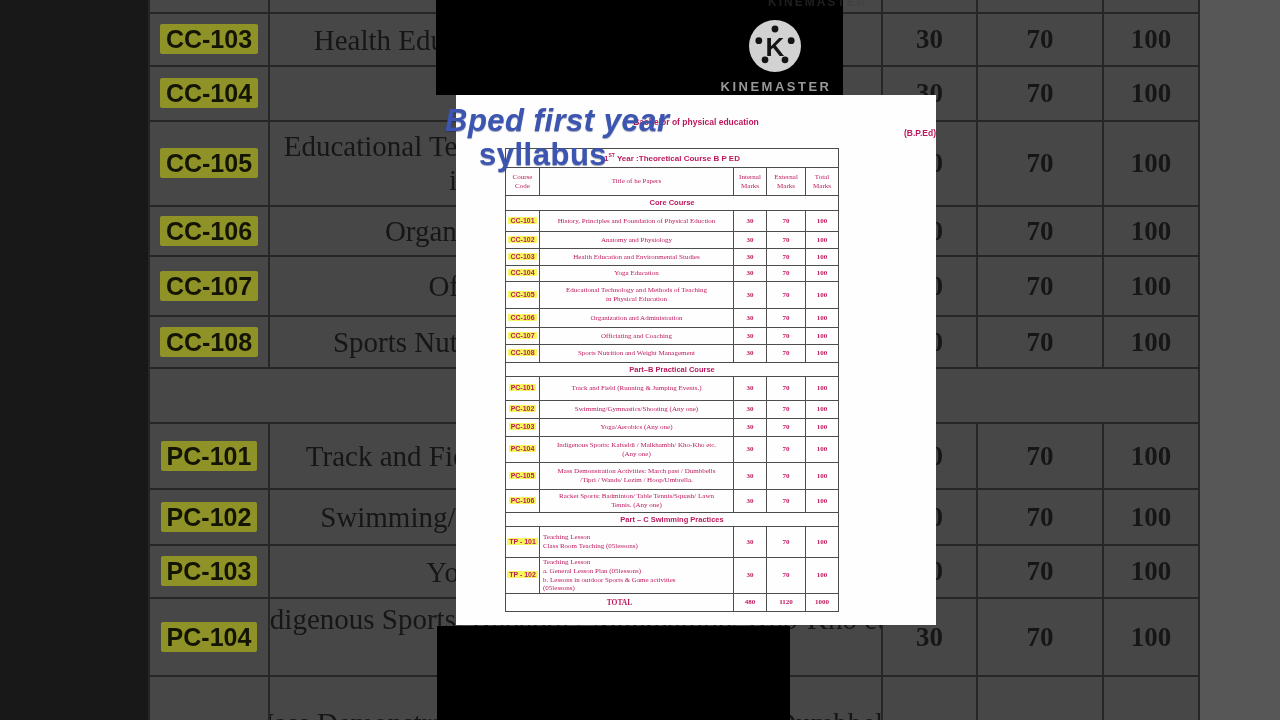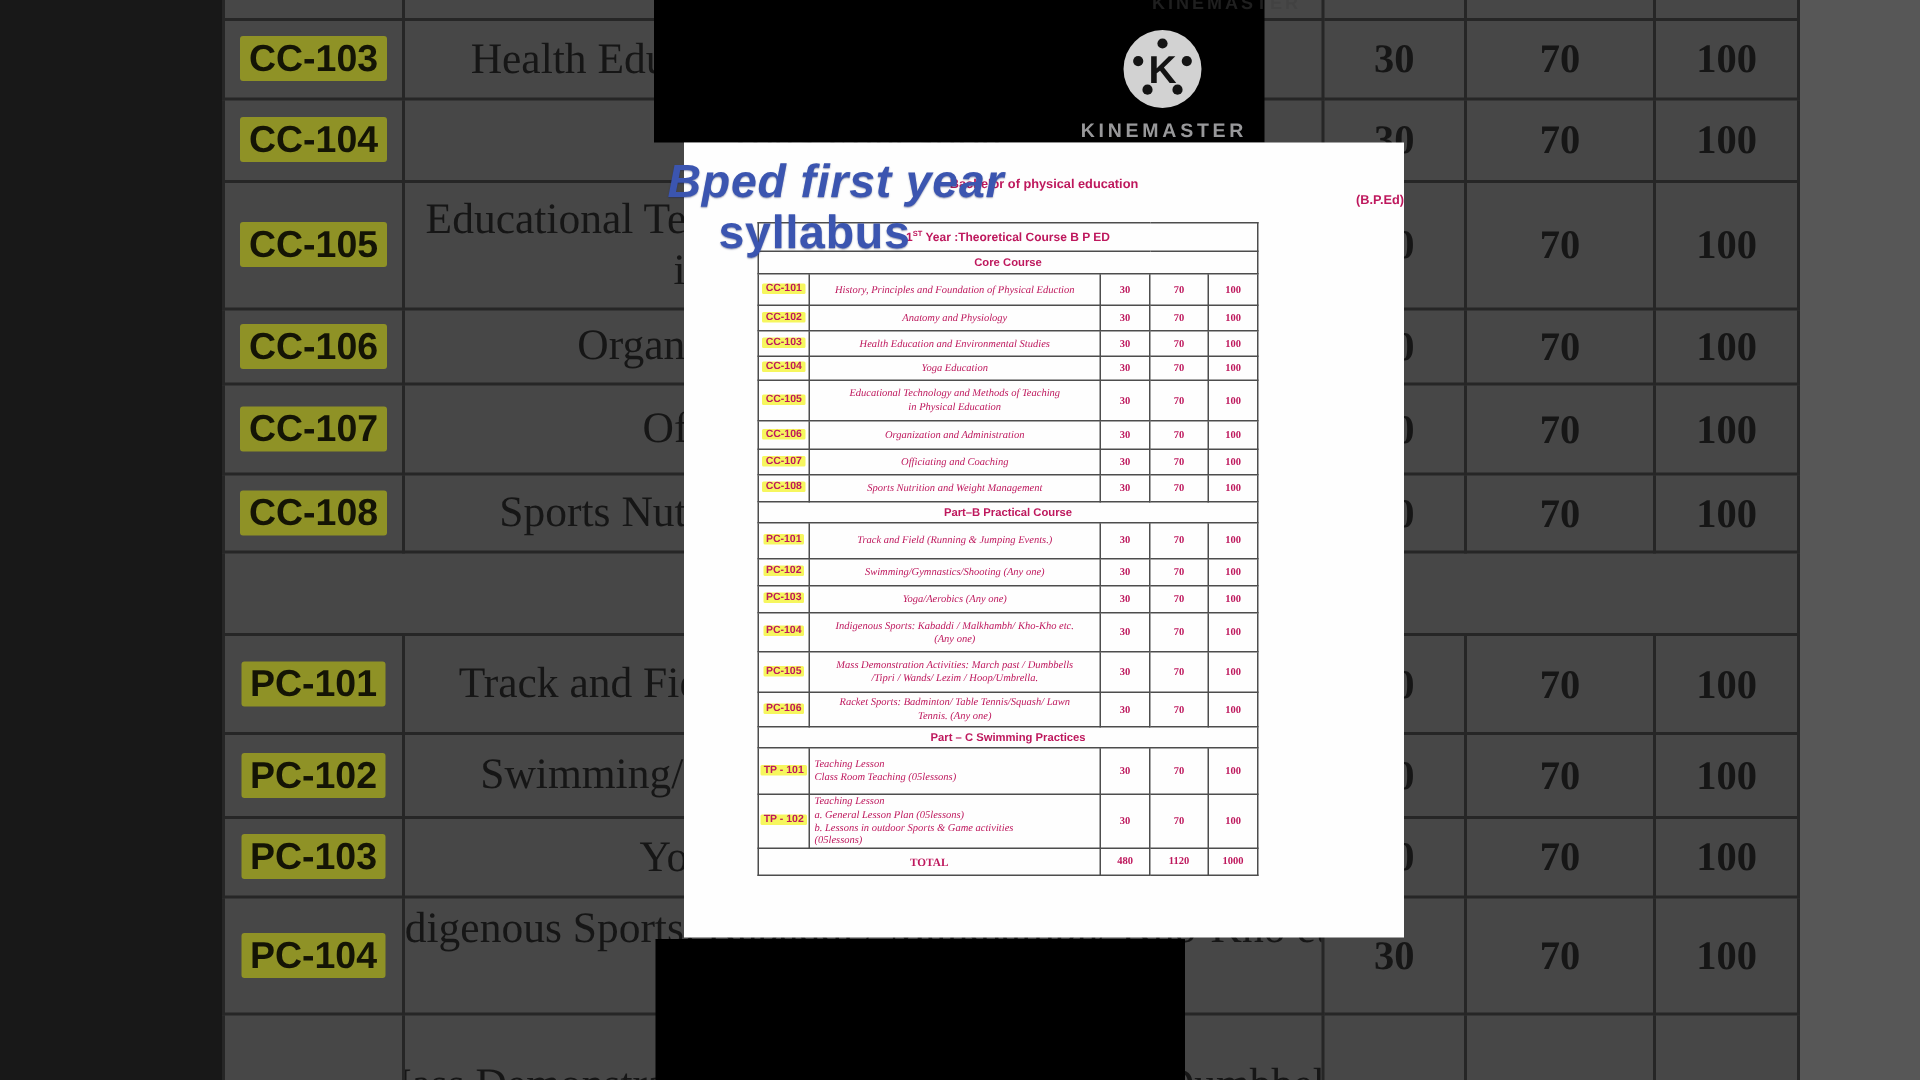--- a/index.html
+++ b/index.html
@@ -35,21 +35,21 @@
   table.doc{position:absolute;left:49px;top:53px;width:333px;border-collapse:collapse;
             table-layout:fixed;font-family:"Liberation Serif","DejaVu Serif",serif;font-size:7px;}
   table.doc td{border:1px solid #4d4d4d;padding:0 1px;vertical-align:middle;text-align:center;
                line-height:1.25;}
   tr.yearrow td{font-family:"Liberation Sans","DejaVu Sans",sans-serif;font-weight:bold;font-size:8px;}
   tr.yearrow sup{font-size:5px;vertical-align:super;}
   tr.headrow td{font-size:7px;}
   tr.secrow td{font-family:"Liberation Sans","DejaVu Sans",sans-serif;font-weight:bold;font-size:7.5px;}
   td.code{font-family:"Liberation Sans","DejaVu Sans",sans-serif;font-weight:bold;font-size:7px;}
   td.code .hl{background:#f6f65e;padding:0px 2px;border-radius:1px;}
-  td.title{white-space:pre-line;font-style:italic;}
+  td.title{white-space:pre-line;}
   td.title.left{text-align:left;padding-left:3px;}
   td.mark{font-weight:bold;}
   td.totlabel{font-weight:bold;font-size:7.5px;}
 
   
   .blue-line{position:absolute;font-weight:bold;font-size:31px;letter-spacing:0.5px;
              color:#3b55b0;text-shadow:0 1px 1px rgba(25,35,90,.45);}
   .km{position:absolute;left:747px;top:18px;width:56px;height:56px;}
   .km-text{position:absolute;left:695px;top:79px;width:162px;text-align:center;
            font-size:13px;font-weight:bold;letter-spacing:2.5px;color:#98989a;}
@@ -202,20 +202,27 @@
           <col style="width:34px">
           <col style="width:194px">
           <col style="width:33px">
           <col style="width:39px">
           <col style="width:33px">
         </colgroup>
       <tbody>
           <tr class="yearrow" style="height:19px">
         <td colspan="5"><span>1</span><sup>ST</sup><span> Year :Theoretical Course B P ED</span></td>
       </tr>
+      <tr class="headrow" style="height:28px">
+        <td>Course Code</td>
+        <td>Title of he Papers</td>
+        <td>Internal Marks</td>
+        <td>External Marks</td>
+        <td>Total Marks</td>
+      </tr>
       <tr class="secrow" style="height:15px">
         <td colspan="5">Core Course</td>
       </tr>
       <tr style="height:21px">
         <td class="code"><span class="hl">CC-101</span></td>
         <td class="title">History, Principles and Foundation of Physical Eduction</td>
         <td class="mark">30</td>
         <td class="mark">70</td>
         <td class="mark">100</td>
       </tr>

